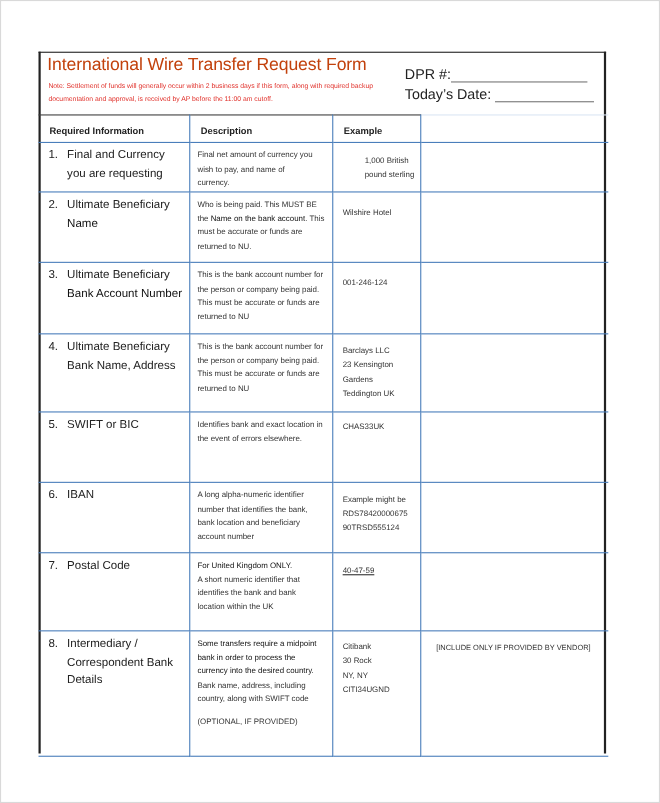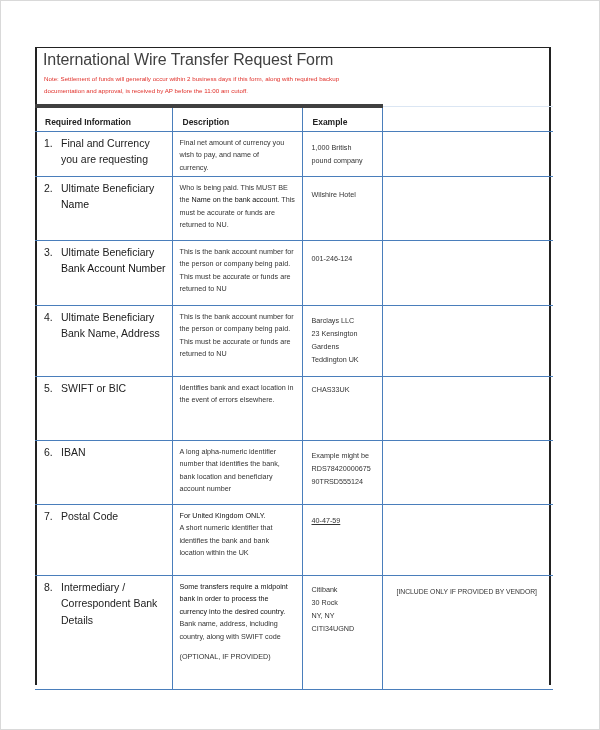--- a/index.html
+++ b/index.html
@@ -21,21 +21,21 @@
     border-left: 2px solid #222;
     border-right: 2px solid #222;
     border-top: 1px solid #222;
     box-sizing: border-box;
   }
   .header {
     position: absolute; left: 0; top: 0; width: 100%; height: 56px;
   }
   .title {
     position: absolute; left: 6px; top: 3px;
-    font-size: 16px; color: #404040; white-space: nowrap;
+    font-size: 16px; color: #c2410c; white-space: nowrap;
     letter-spacing: -0.1px;
   }
   .note {
     position: absolute; left: 7px; top: 25px; width: 300px;
     font-size: 6.2px; line-height: 12px; color: #e0302a;
   }
   .dpr {
     position: absolute; left: 331px; top: 12px;
     font-size: 13px; color: #222; white-space: nowrap;
   }
@@ -53,21 +53,21 @@
     table-layout: fixed;
   }
   .table td, .table th {
     border: 1px solid #4a7ebb;
     vertical-align: top;
     padding: 0;
     text-align: left;
   }
   .table tr td:first-child, .table tr th:first-child { border-left: none; }
   .table tr td:last-child, .table tr th:last-child { border-right: none; }
-  .table tr.head th { border-top: 4px solid #404040; }
+  .table tr.head th { border-top: 1px solid #404040; }
   .table tr.head th:last-child { border-top: 1px solid #dbe6f3; }
   .th-text {
     font-size: 8.5px; font-weight: bold; color: #222;
     padding: 9px 0 0 10px; display: block;
   }
   .req {
     display: flex; font-size: 10.5px; line-height: 16.5px; color: #222;
     padding: 3px 4px 0 9px;
   }
   .req .num { width: 17px; flex: none; }
@@ -89,20 +89,27 @@
 </style>
 </head>
 <body>
 
 <div class="page-border"></div>
 
 <div class="form">
   <div class="header">
     <div class="title">International Wire Transfer Request Form</div>
     <div class="note">Note:  Settlement of funds will generally occur within 2 business days if this form, along with required backup documentation and approval, is received by AP before the 11:00 am cutoff.</div>
+    <div class="dpr">
+      <span>DPR #:</span><span class="blank-line" style="width:124px"></span>
+    </div>
+    <div class="date">
+      <span>Today’s Date:</span>
+      <span class="blank-line" style="width:90px"></span>
+    </div>
   </div>
 
   <table class="table">
     <colgroup>
       <col style="width:137px">
       <col style="width:130px">
       <col style="width:80px">
       <col style="width:171px">
     </colgroup>
     <tbody>
@@ -128,23 +135,23 @@
               <span class="num">1.</span>
               <span class="lbl"><span>Final and Currency you are requesting</span></span>
             </div>
           </td>
           <td>
             <div class="desc" style="padding-right: 14px;">
               <span class="desc-line">Final net amount of currency you wish to pay, and name of currency.</span>
             </div>
           </td>
           <td>
-            <div class="ex" style="padding-top: 9px;">
+            <div class="ex" style="padding-top: 9px; margin-left: 20px;">
               <span class="ex-line">1,000 British</span>
-              <span class="ex-line">pound company</span>
+              <span class="ex-line">pound sterling</span>
             </div>
           </td>
           <td>
             <div class="extra"></div>
           </td>
         </tr>
         <tr style="height: 64px;">
           <td>
             <div class="req">
               <span class="num">2.</span>

